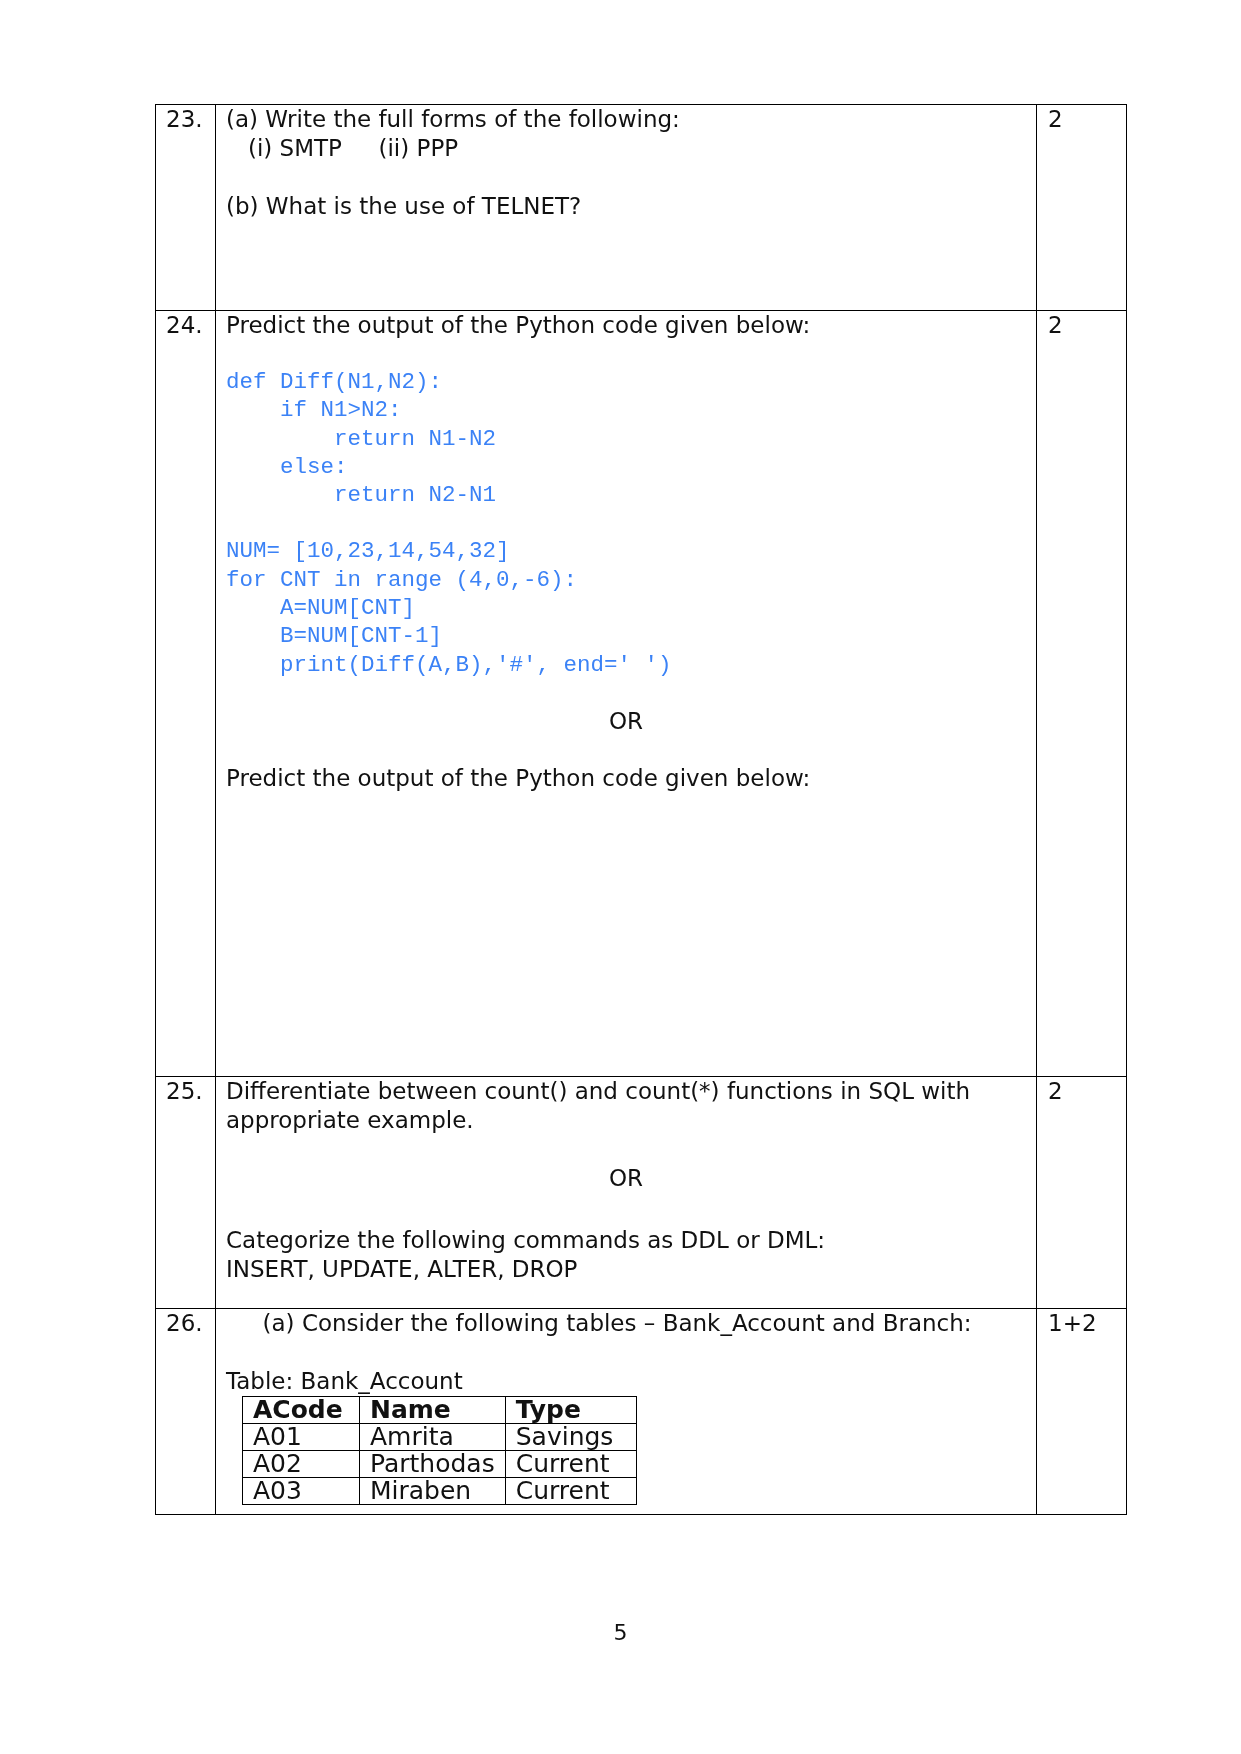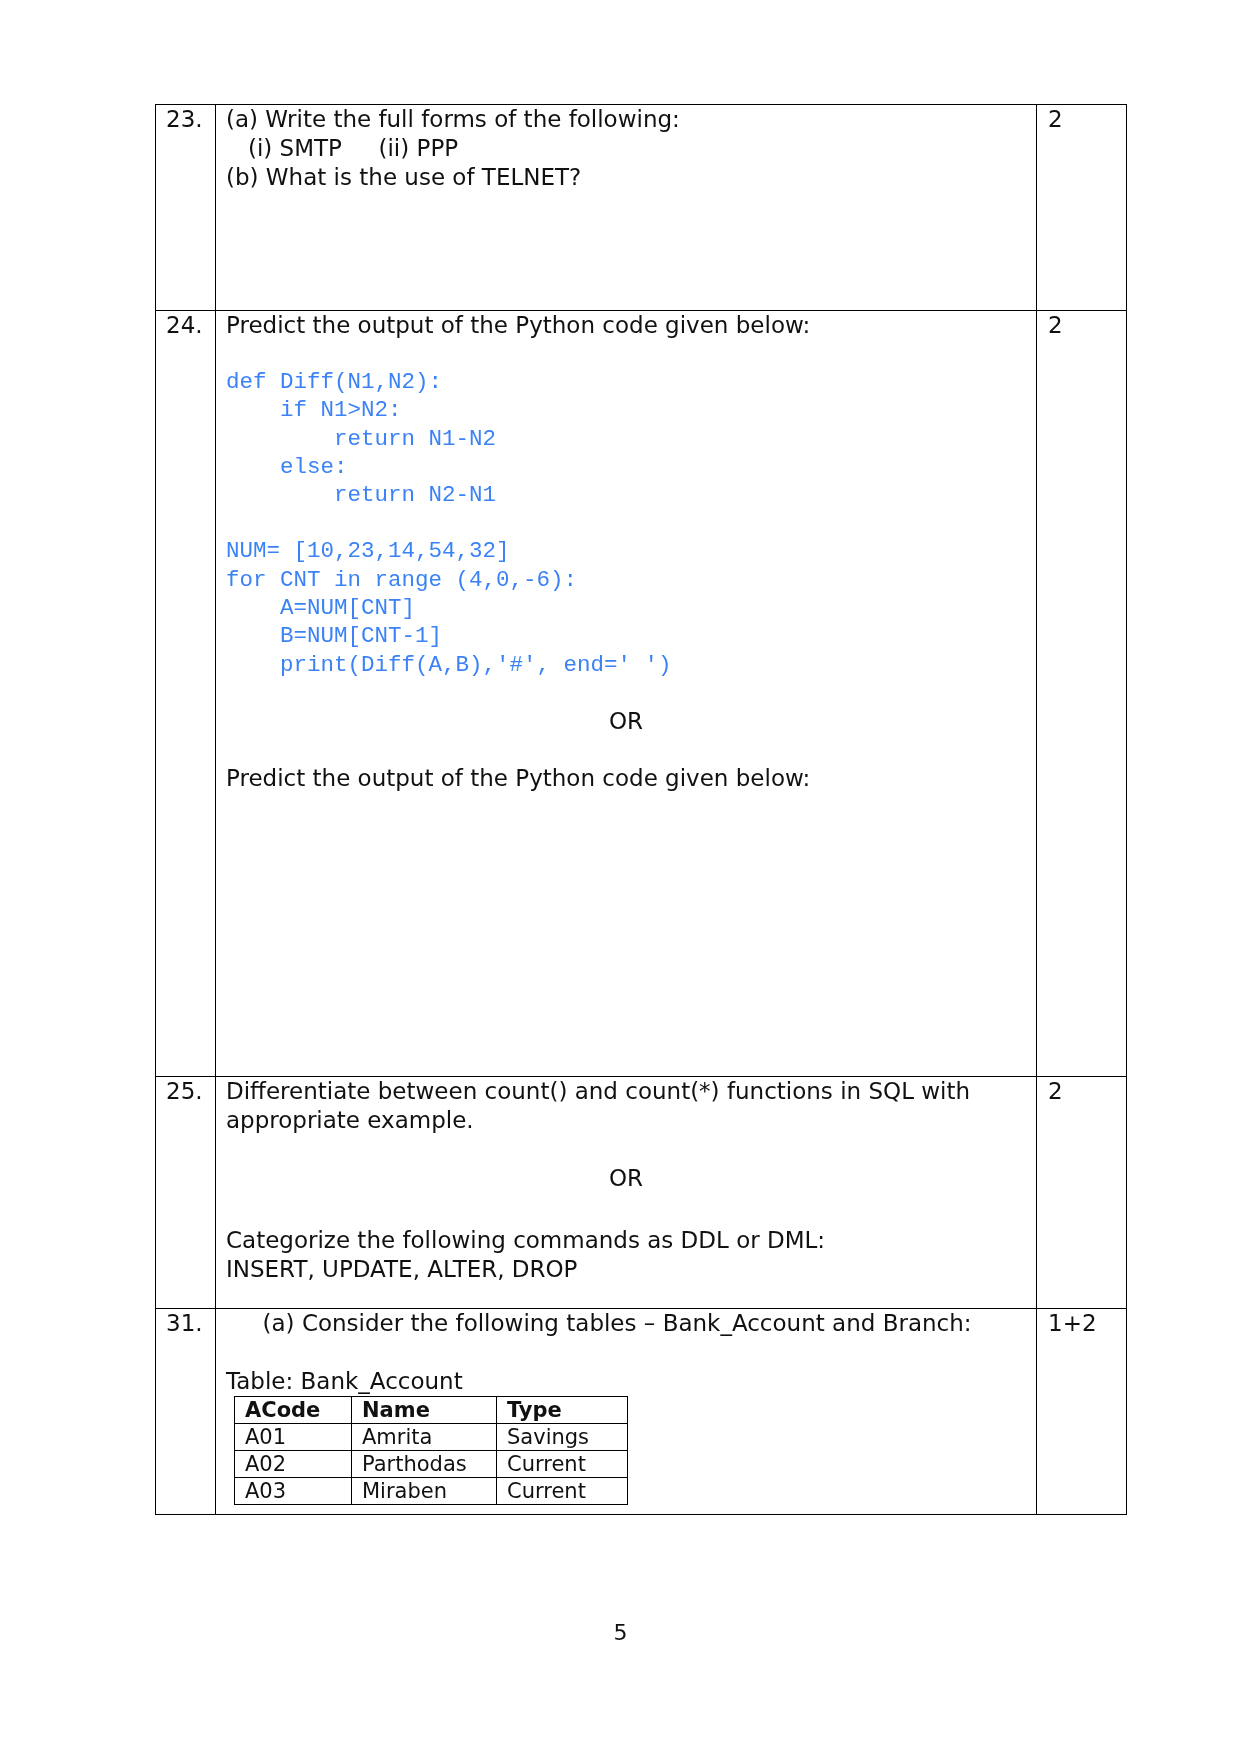--- a/index.html
+++ b/index.html
@@ -14,38 +14,38 @@
          font-size: 23px; padding: 0 0 0 10px; line-height: 28px; padding-top: 0; }
   .content { flex: 1; border-right: 1.5px solid #000; box-sizing: border-box;
              padding: 0 10px; font-size: 23px; line-height: 29px; }
   .marks { width: 89px; flex: none; box-sizing: border-box; padding-left: 11px;
            font-size: 23px; line-height: 28px; }
   .t { white-space: pre; margin: 0; }
   .code { font-family: "Liberation Mono", monospace; font-size: 22.5px; line-height: 28.3px;
           white-space: pre; color: #3b82f6; margin: 0; }
   .or { text-align: center; margin: 16px; }
   .section { text-align: center; font-weight: bold; font-size: 23px; width: 100%; padding-top: 40px; }
-  .sub { border-collapse: collapse; margin-left: 8px; font-size: 21px; }
+  .sub { border-collapse: collapse; margin-left: 16px; font-size: 25px; }
   .sub td, .sub th { border: 1.5px solid #000; padding: 0 10px; height: 26px; line-height: 26px;
                      text-align: left; font-weight: normal; }
   .sub th { font-weight: bold; }
   .pageno { position: absolute; top: 1620px; left: 0; width: 1241px; text-align: center; font-size: 22px; }
 </style>
 </head>
 <body>
 
 <div class="page">
   <div class="qtable">
 
     <div class="row" style="height:206px;">
       <div class="num">23.</div>
       <div class="content">
         <p class="t">(a) Write the full forms of the following:</p>
         <p class="t">   (i) SMTP     (ii) PPP</p>
-        <p class="t" style="">(b) What is the use of TELNET?</p>
+        <p class="t" style="margin-top:29px;">(b) What is the use of TELNET?</p>
       </div>
       <div class="marks">2</div>
     </div>
 
     <div class="row" style="height:766px;">
       <div class="num">24.</div>
       <div class="content">
         <p class="t">Predict the output of the Python code given below:</p>
         <p class="code" style="margin-top:28px;">def Diff(N1,N2):
     if N1&gt;N2:
@@ -70,21 +70,21 @@
 appropriate example.</p>
         <p class="t or" style="margin-top:29px;">OR</p>
         <p class="t" style="margin-top:33px;">Categorize the following commands as DDL or DML:
 INSERT, UPDATE, ALTER, DROP</p>
       </div>
       <div class="marks">2</div>
     </div>
 
 
     <div class="row" style="height:205px;">
-      <div class="num">31.</div>
+      <div class="num">26.</div>
       <div class="content">
         <p class="t">     (a) Consider the following tables – Bank_Account and Branch:</p>
         <p class="t" style="margin-top:29px;">Table: Bank_Account</p>
         <table class="sub">
           <tbody>
               <tr>
             <th style="width:96px;">ACode</th>
             <th style="width:124px;">Name</th>
             <th style="width:110px;">Type</th>
           </tr>

